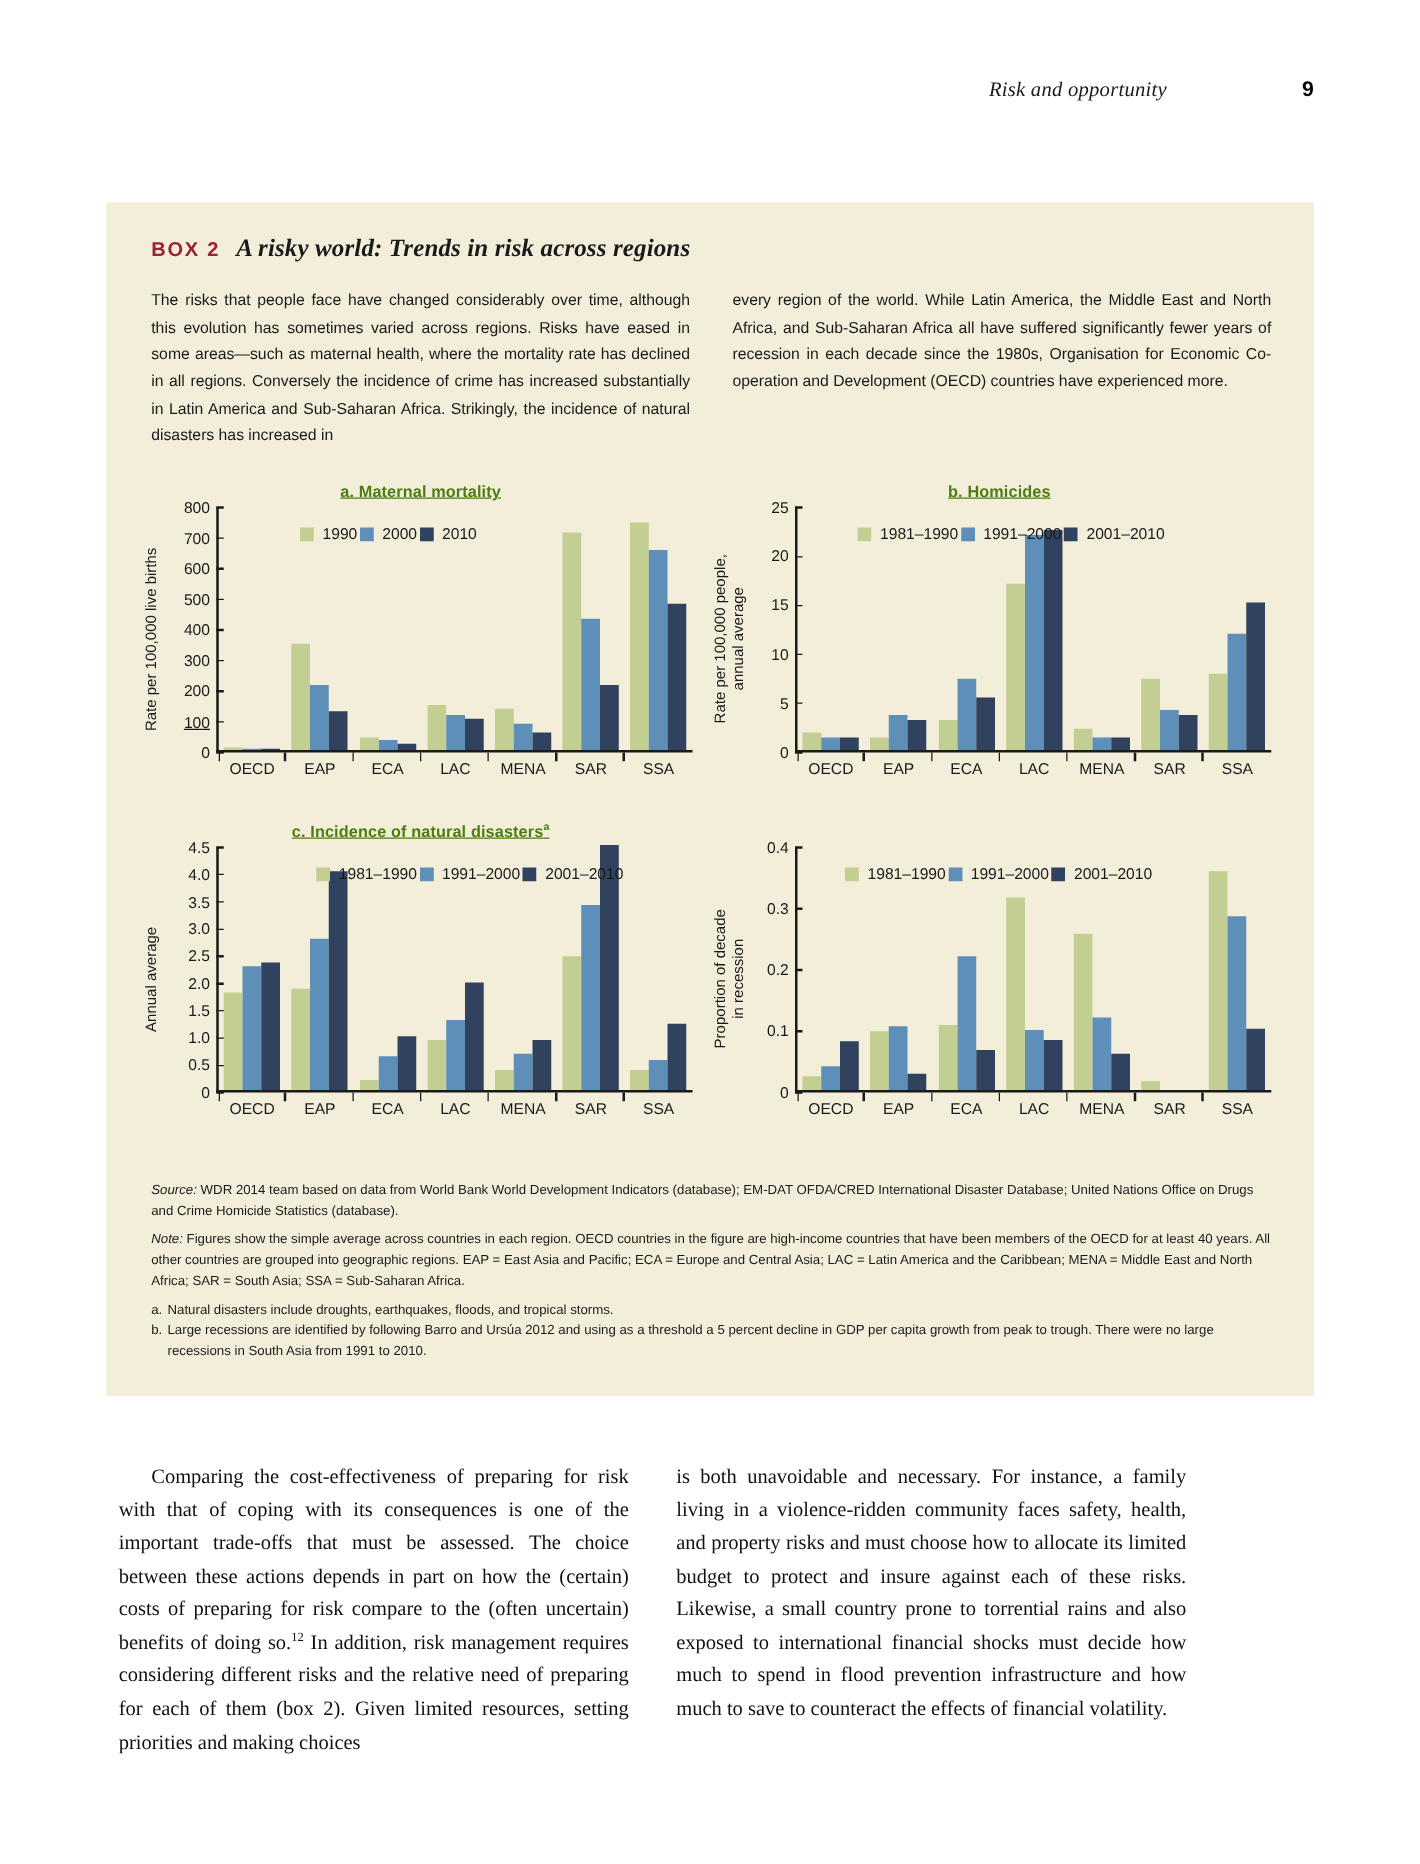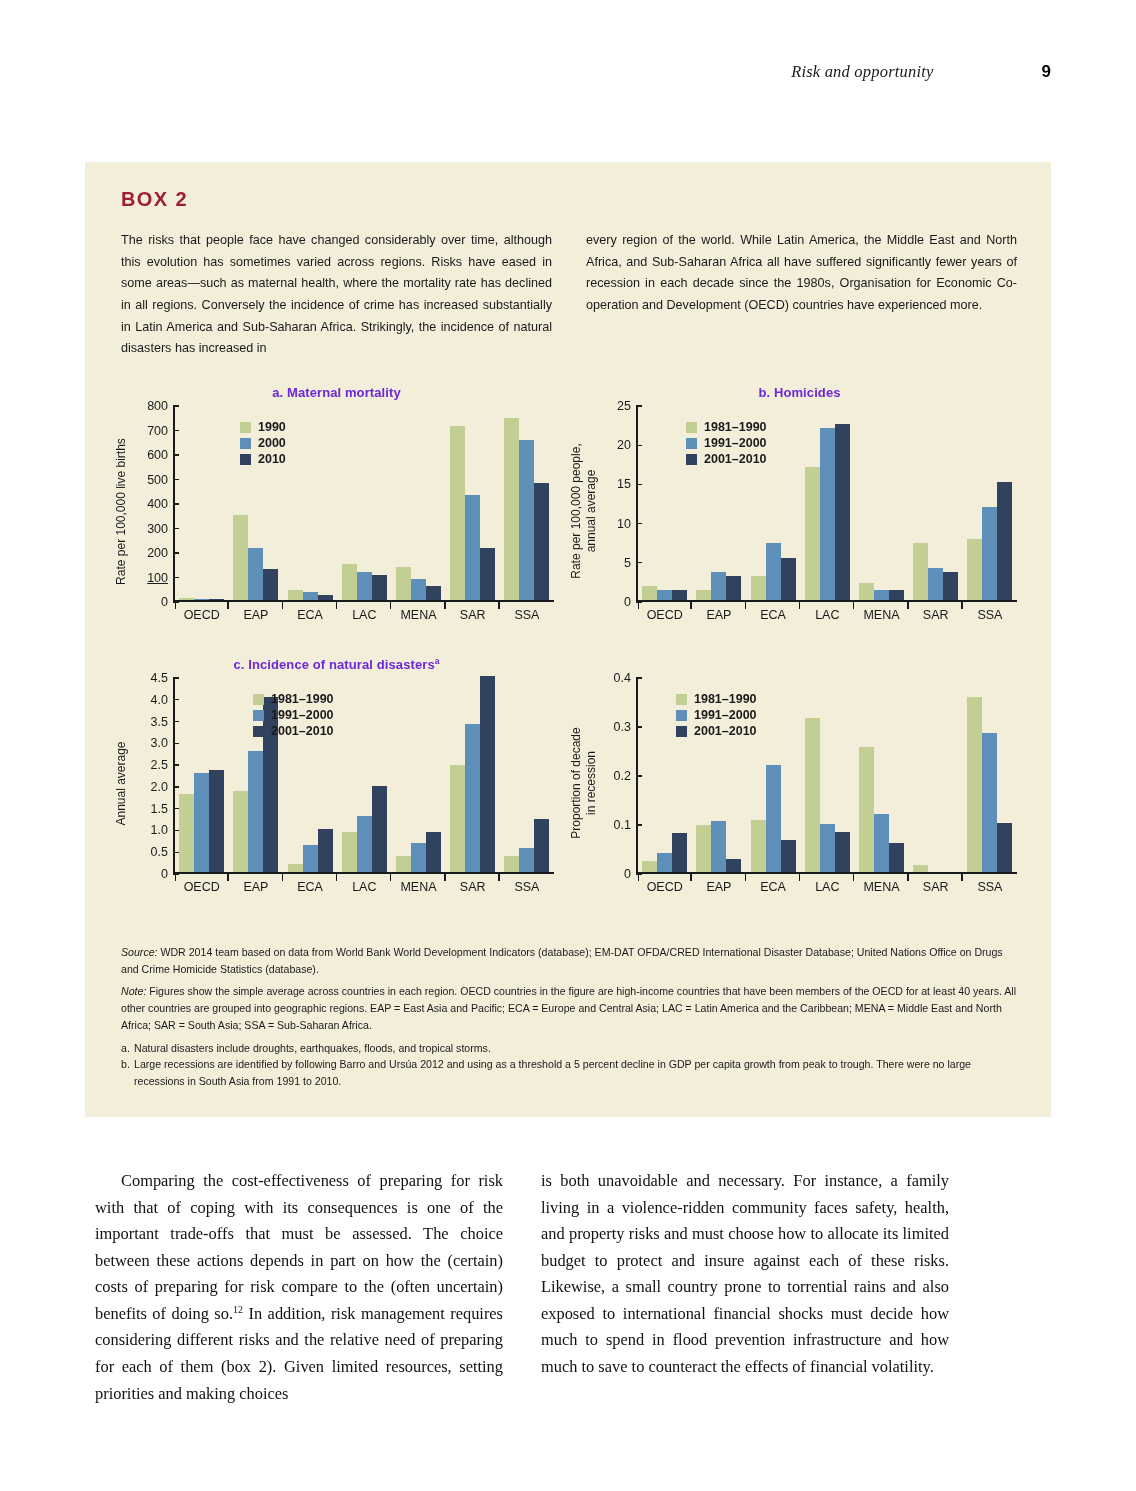--- a/index.html
+++ b/index.html
@@ -54,21 +54,21 @@
   .box-title-row {
     position: absolute;
     left: 36px;
     top: 26px;
     display: flex;
     align-items: baseline;
   }
   .box-label {
     font-family: "Liberation Sans", sans-serif;
     font-weight: bold;
-    font-size: 20px;
+    font-size: 16px;
     letter-spacing: 1.4px;
     color: #9d1f36;
   }
   .box-title {
     font-family: "Liberation Serif", serif;
     font-style: italic;
     font-weight: bold;
     font-size: 20px;
     color: #1a1a1a;
     margin-left: 13px;
@@ -102,24 +102,25 @@
   .chart-cell {
     width: 463px;
     height: 272px;
     position: relative;
     box-sizing: border-box;
   }
   .chart-title {
     text-align: center;
     font-size: 13px;
     font-weight: bold;
-    color: #6d28d9;
+    color: #4d7c0f;
     margin: 0;
     padding-top: 4px;
     letter-spacing: .1px;
+    text-decoration: underline;
   }
   .chart-title sup { font-size: 8.5px; }
   .plot-wrap {
     position: absolute;
     left: 0; right: 0;
     top: 26px;
     bottom: 0;
   }
   .y-title {
     position: absolute;
@@ -231,23 +232,22 @@
   }
   .xlabels span {
     flex: 1 1 0;
     text-align: center;
     font-size: 12.5px;
     color: #1a1a1a;
   }
   .legend {
     position: absolute;
     display: flex;
-    flex-direction: column;
+    flex-direction: row;
     gap: 2px;
-    font-weight: bold;
   }
   .legend-row {
     display: flex;
     align-items: center;
     gap: 7px;
   }
   .swatch {
     width: 11px;
     height: 11px;
     flex: none;
@@ -307,20 +307,21 @@
 
 <div class="page-header">
   <div class="header-title">Risk and opportunity</div>
   <div class="page-number">9</div>
 </div>
 
 <div class="box">
 
   <div class="box-title-row">
     <span class="box-label">BOX 2</span>
+    <span class="box-title">A risky world: Trends in risk across regions</span>
   </div>
 
   <div class="box-intro">
     <p>The risks that people face have changed considerably over time, although this evolution has sometimes varied across regions. Risks have eased in some areas—such as maternal health, where the mortality rate has declined in all regions. Conversely the incidence of crime has increased substantially in Latin America and Sub-Saharan Africa. Strikingly, the incidence of natural disasters has increased in</p>
     <p>every region of the world. While Latin America, the Middle East and North Africa, and Sub-Saharan Africa all have suffered significantly fewer years of recession in each decade since the 1980s, Organisation for Economic Co-operation and Development (OECD) countries have experienced more.</p>
   </div>
 
   <div class="charts">
 
     <div class="chart-cell">

